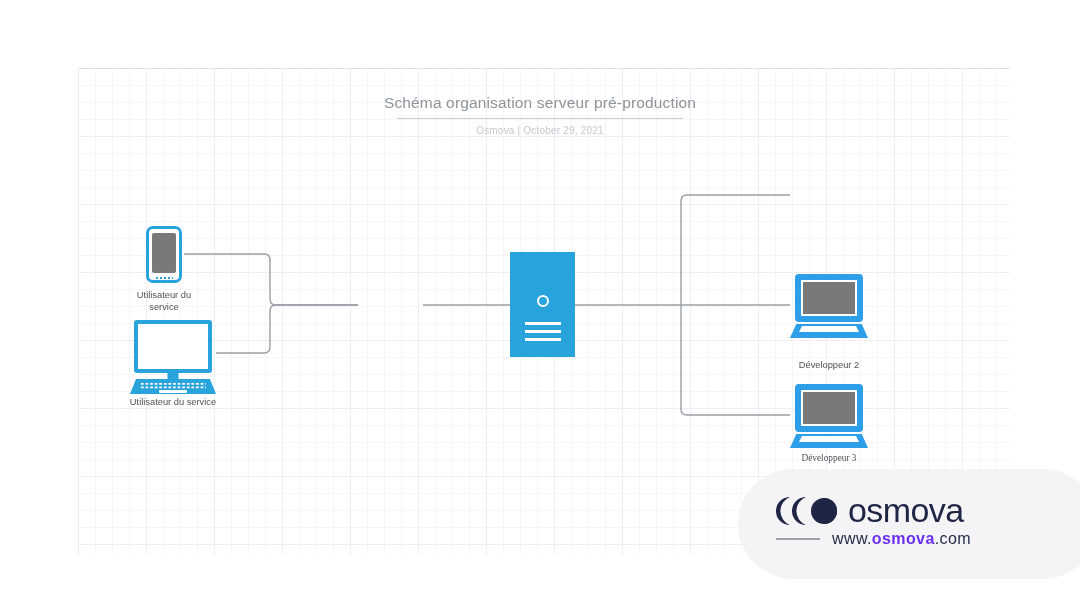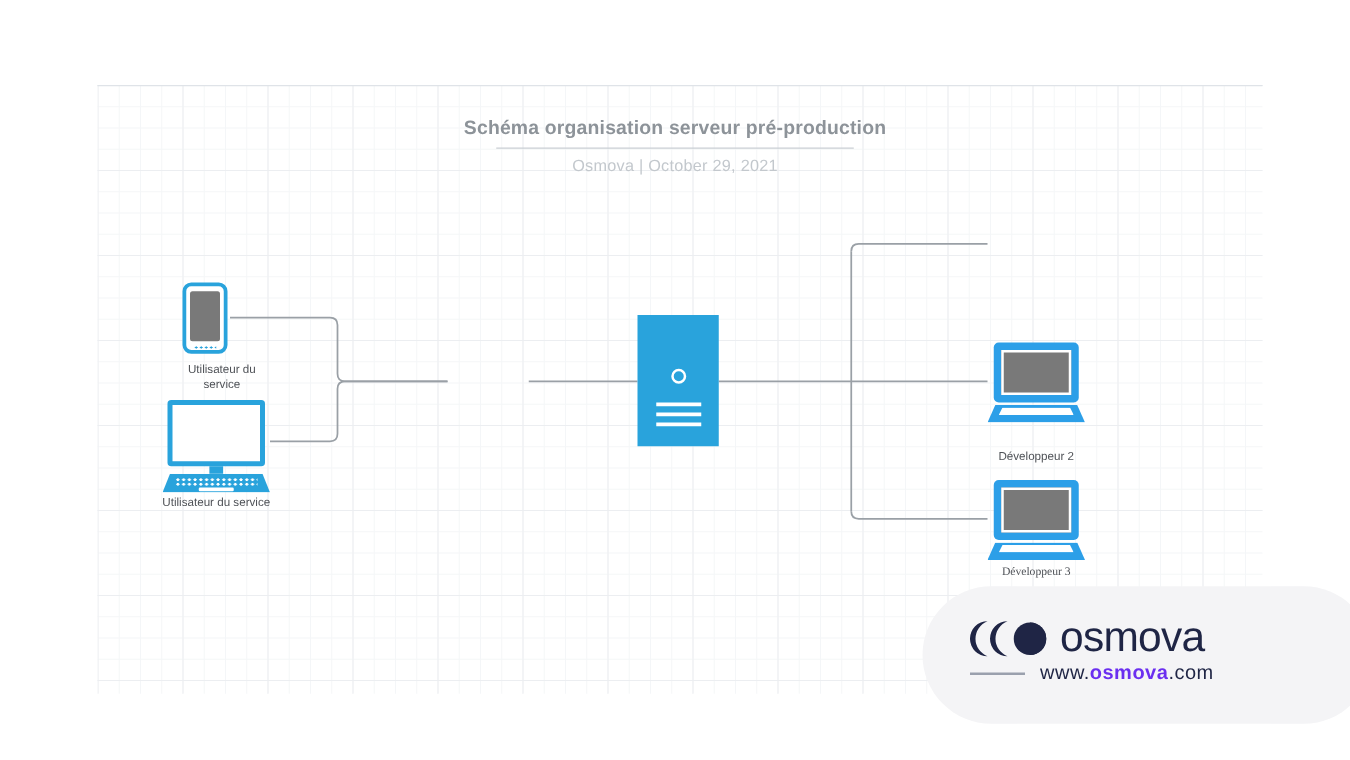--- a/index.html
+++ b/index.html
@@ -54,31 +54,30 @@
     left: 0;
     top: 94px;
     width: 1080px;
     text-align: center;
   }
   #title {
     font-size: 15.5px;
     color: #8d9399;
     letter-spacing: .15px;
     white-space: nowrap;
-    font-weight: bold;
   }
   #title-underline {
     width: 286px;
     height: 1px;
     background: #c9ced3;
     margin: 6px auto 0 auto;
   }
   #subtitle {
     margin-top: 6px;
-    font-size: 13px;
+    font-size: 10px;
     color: #c3c8cd;
     letter-spacing: .2px;
     white-space: nowrap;
   }
 
   
   #wires {
     position: absolute;
     left: 0;
     top: 0;
@@ -332,21 +331,21 @@
       <path d="M681 201 L681 409"></path>
 
       <path d="M681 201 Q681 195 687 195 L790 195"></path>
 
       <path d="M681 305 L790 305"></path>
 
       <path d="M681 409 Q681 415 687 415 L790 415"></path>
     </g>
   </svg>
 
-  <div class="node" style="left:146px; top:226px; width:36px; height:55px;padding-left:27px;">
+  <div class="node" style="left:146px; top:226px; width:36px; height:55px;">
     <div class="phone-body">
       <div class="phone-screen"></div>
       <div class="phone-dots"></div>
     </div>
     <div class="node-label" style="top:63px; width:120px;">Utilisateur du
 service</div>
   </div>
 
   <div class="node" style="left:130px; top:320px; width:86px; height:74px;">
     <div class="desk-monitor"></div>

